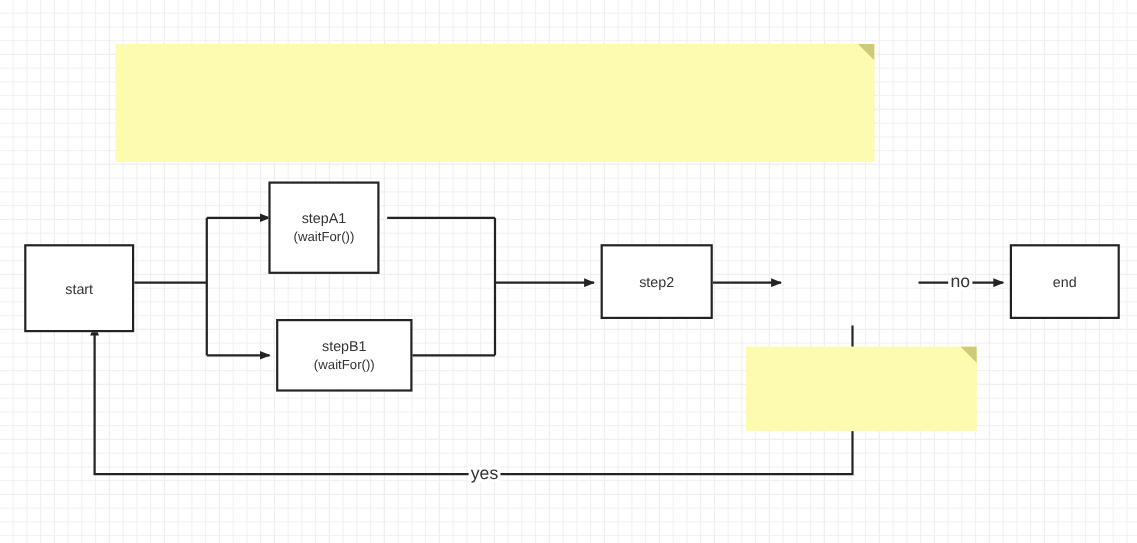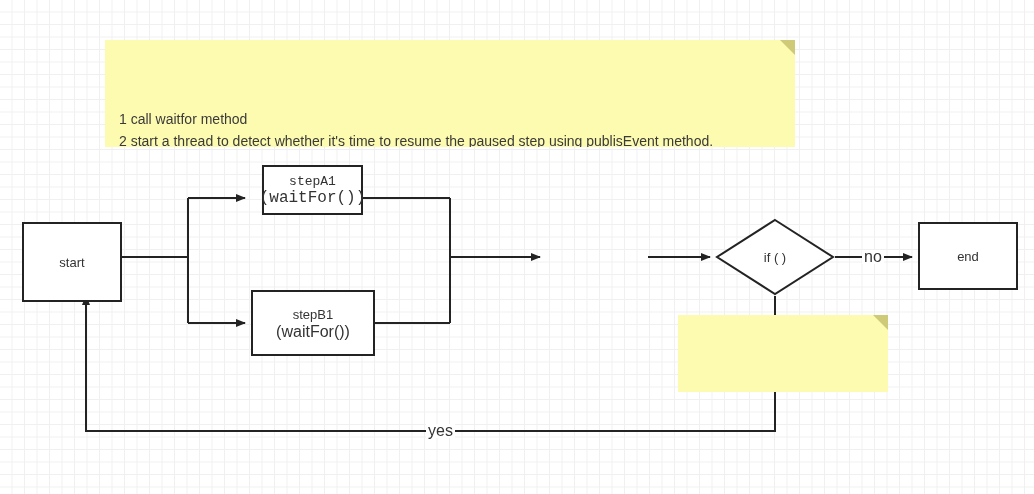--- a/index.html
+++ b/index.html
@@ -43,21 +43,21 @@
     flex-direction: column;
     align-items: center;
     justify-content: center;
     color: #333333;
     font-size: 13px;
     line-height: 17px;
     text-align: center;
     white-space: pre-line;
   }
   .node .sub {
-    font-size: 16px;
+    font-size: 12px;
     line-height: 17px;
   }
   .diamond-wrap {
     position: absolute;
   }
   .diamond-wrap svg { display: block; }
   .diamond-label {
     position: absolute;
     left: 0;
     top: 0;
@@ -156,50 +156,45 @@
 
     <g>
       <path d="M775,296 L775,431 L86,431 L86,296" stroke="#232323" stroke-width="2" fill="none" marker-end="url(#arrow)"></path>
     </g>
   </svg>
 
   <div class="node" style="left:22px; top:222px; width:100px; height:80px;">
     <span>start</span>
   </div>
 
-  <div class="node" style="left:262px; top:165px; width:101px; height:50px;font-family:Liberation Mono, monospace;">
+  <div class="node" style="left:244px; top:165px; width:101px; height:84px;">
     <span>stepA1</span>
     <span class="sub">(waitFor())</span>
   </div>
 
   <div class="node" style="left:251px; top:290px; width:124px; height:66px;">
     <span>stepB1</span>
     <span class="sub">(waitFor())</span>
   </div>
 
-
-  <div class="diamond-wrap" style="left:715px; top:218px; width:120px; height:78px;">
-    <svg width="120" height="78" viewBox="0 0 120 78">
-      <path d="M60,2 L118,39 L60,76 L2,39 z" fill="#ffffff" stroke="#232323" stroke-width="2"></path>
-    </svg>
-    <div class="diamond-label">if ( )</div>
-  </div>
+  <div class="node" style="left:546px; top:222px; width:102px; height:68px;">
+    <span>step2</span>
+  </div>
+
 
   <div class="node" style="left:918px; top:222px; width:100px; height:68px;">
     <span>end</span>
   </div>
 
   <div class="edge-label" style="left:862px; top:250px;">no</div>
 
   <div class="edge-label" style="left:426px; top:424px;">yes</div>
 
   <div class="note" style="left:105px; top:40px; width:690px; height:107px; padding:24px 22px 0 14px;">
     <span class="fold"></span>
-    <span class="note-text">1 call waitfor method
-2 start a thread to detect whether it's time to resume the paused step using publisEvent method.</span>
   </div>
 
   <div class="note" style="left:678px; top:315px; width:210px; height:77px; padding:30px 18px 0 16px;">
     <span class="fold"></span>
     <span class="note-text">repeat the parallel  workflow</span>
   </div>
 
 </div>
 
 </body></html>

